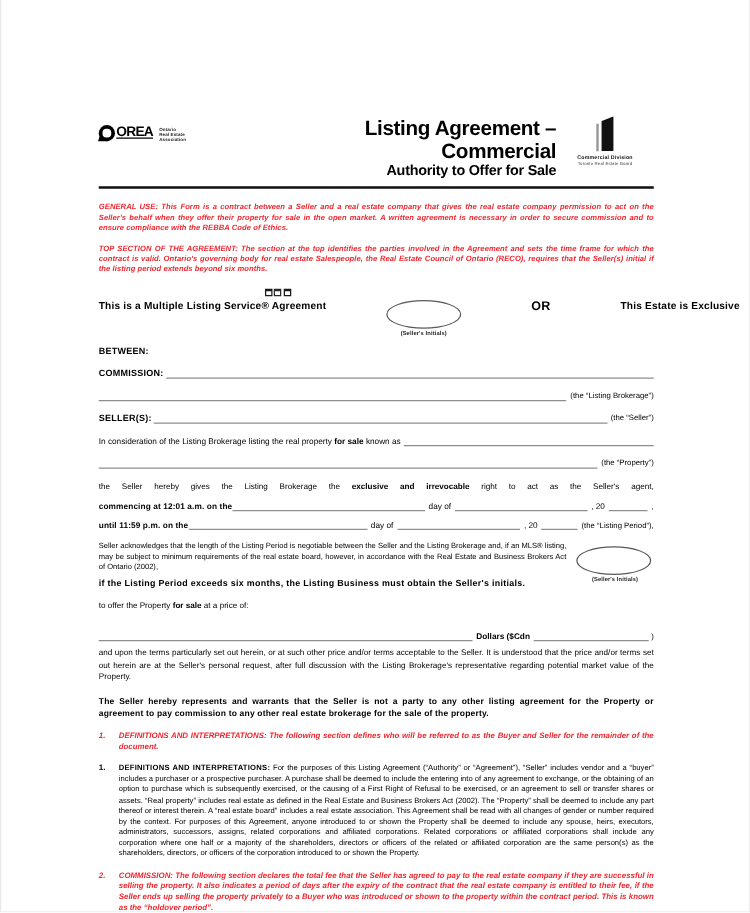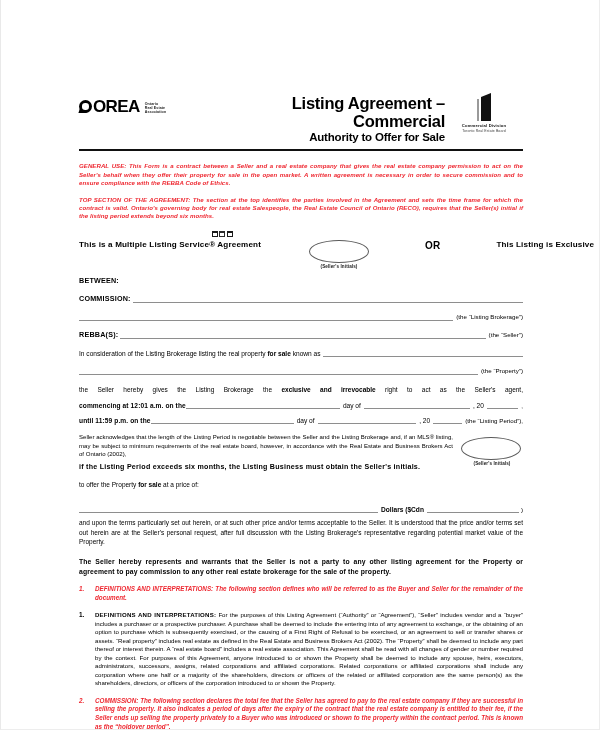--- a/index.html
+++ b/index.html
@@ -70,25 +70,26 @@
     content: "";
     position: absolute;
     left: 0px;
     top: 8.6px;
     width: 8px;
     height: 4.4px;
     background: #000;
     transform: skewX(-18deg);
   }
   .orea-word {
-    font-size: 17px;
+    font-size: 11px;
     font-weight: bold;
     letter-spacing: -0.6px;
     line-height: 13px;
     color: #000;
+    text-decoration: underline;
   }
   .orea-sub {
     font-size: 3.6px;
     line-height: 4.2px;
     color: #222;
     font-weight: bold;
     padding-top: 2px;
     letter-spacing: 0.1px;
   }
   .hdr-title {
@@ -434,40 +435,40 @@
           <span class="mini-ico b"></span>
           <span class="mini-ico"></span>
         </span>
         <span>This is a Multiple Listing Service® Agreement</span>
       </div>
       <div class="oval-wrap">
         <div class="oval"></div>
         <div class="oval-cap">(Seller's Initials)</div>
       </div>
       <div class="or-word">OR</div>
-      <div class="mls-label">This Listing is Exclusive</div>
+      <div class="mls-label">This Estate is Exclusive</div>
       <div class="oval-wrap">
         <div class="oval"></div>
         <div class="oval-cap">(Seller's Initials)</div>
       </div>
     </div>
 
     <div class="kw between">BETWEEN:</div>
 
     <div class="fieldrow">
       <span class="lead">COMMISSION:</span>
       <span class="fill"></span>
     </div>
     <div class="fieldrow">
       <span class="fill"></span>
       <span class="tail">(the “Listing Brokerage”)</span>
     </div>
 
     <div class="fieldrow">
-      <span class="lead">REBBA(S):</span>
+      <span class="lead">SELLER(S):</span>
       <span class="fill"></span>
       <span class="tail">(the “Seller”)</span>
     </div>
 
     <div class="fieldrow">
       <span class="lead reg"><span>In consideration of the Listing Brokerage listing the real property </span><b>for sale</b><span> known as</span></span>
       <span class="fill"></span>
     </div>
     <div class="fieldrow">
       <span class="fill"></span>

